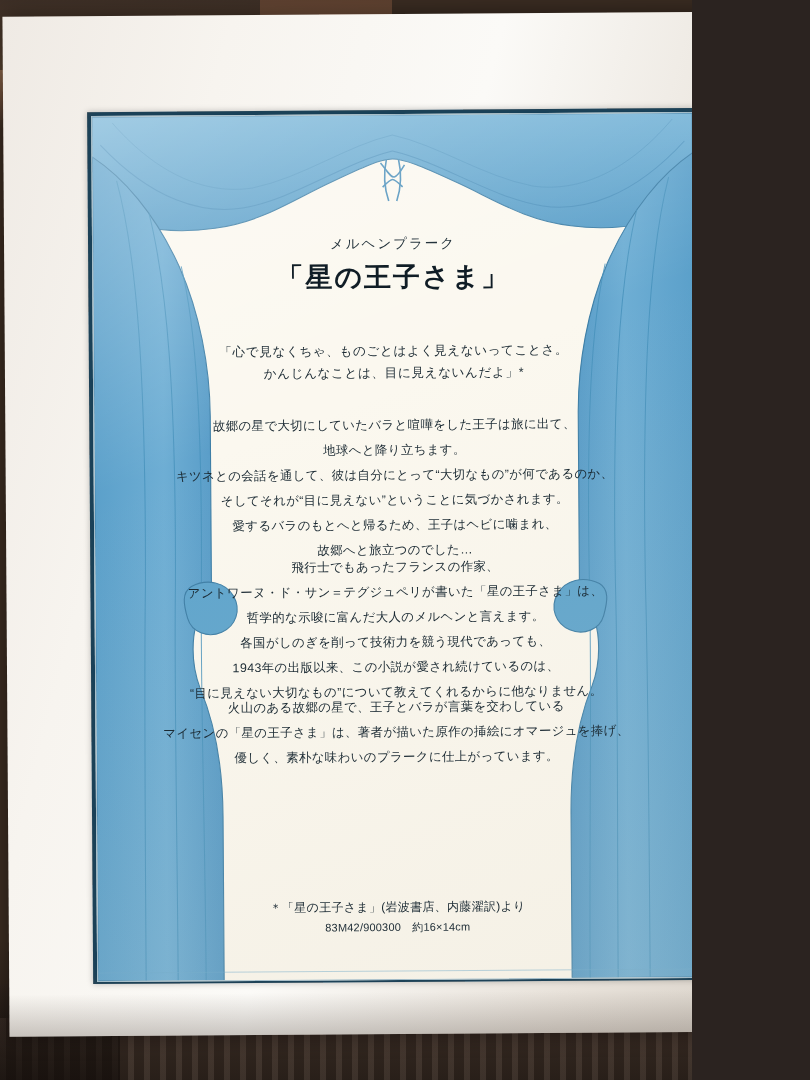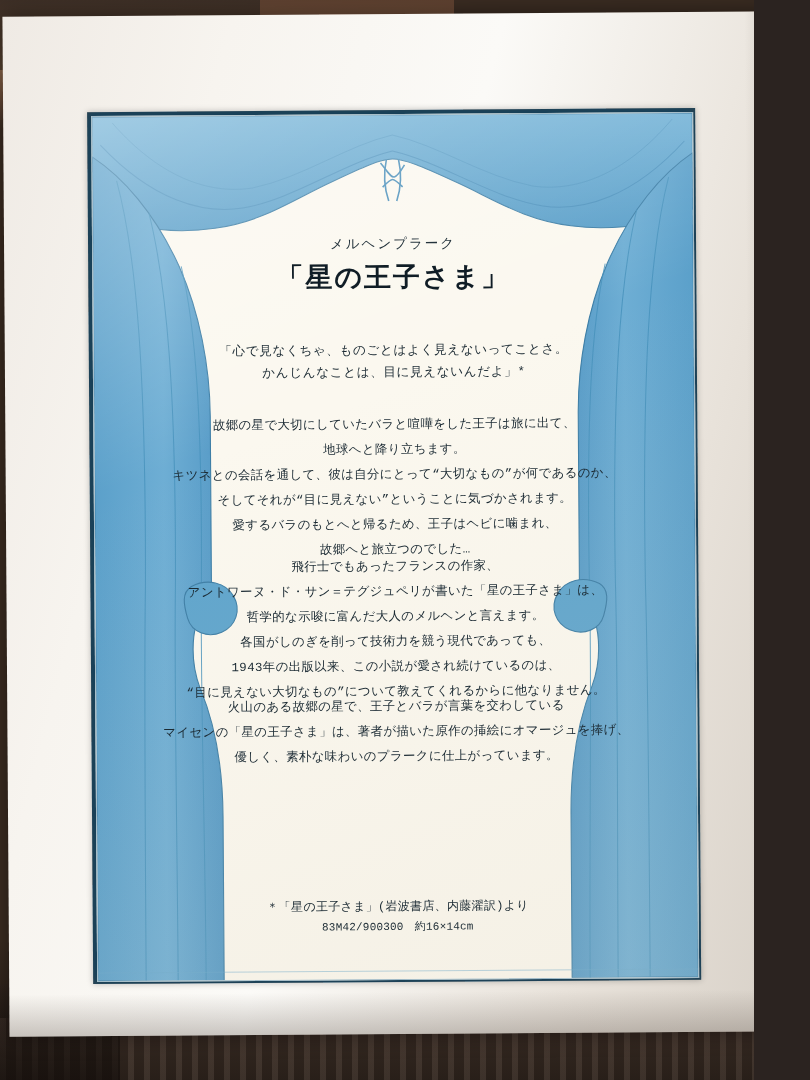--- a/index.html
+++ b/index.html
@@ -10,25 +10,24 @@
   body {
     width: 810px;
     height: 1080px;
     overflow: hidden;
     font-family: "Liberation Sans", sans-serif;
   }
 
   
   .photo {
     position: relative;
-    width: 754px;
+    width: 692px;
     height: 1080px;
     background: linear-gradient(180deg, #6a4a36 0%, #7a563c 3%, #8a6347 6%, #56412f 9%, #3b2c21 12%);
     overflow: hidden;
-    font-family: Liberation Mono, monospace;
   }
   .wall-top {
     position: absolute;
     left: 0; top: 0; width: 810px; height: 120px;
     background: linear-gradient(180deg, #5e4130 0%, #7b5740 30%, #8f6a4d 55%, #6d4e39 80%, #4a362a 100%);
   }
   .wall-top-left {
     position: absolute;
     left: 0; top: 0; width: 260px; height: 70px;
     background: linear-gradient(180deg, #3d2f26 0%, #56412f 100%);

